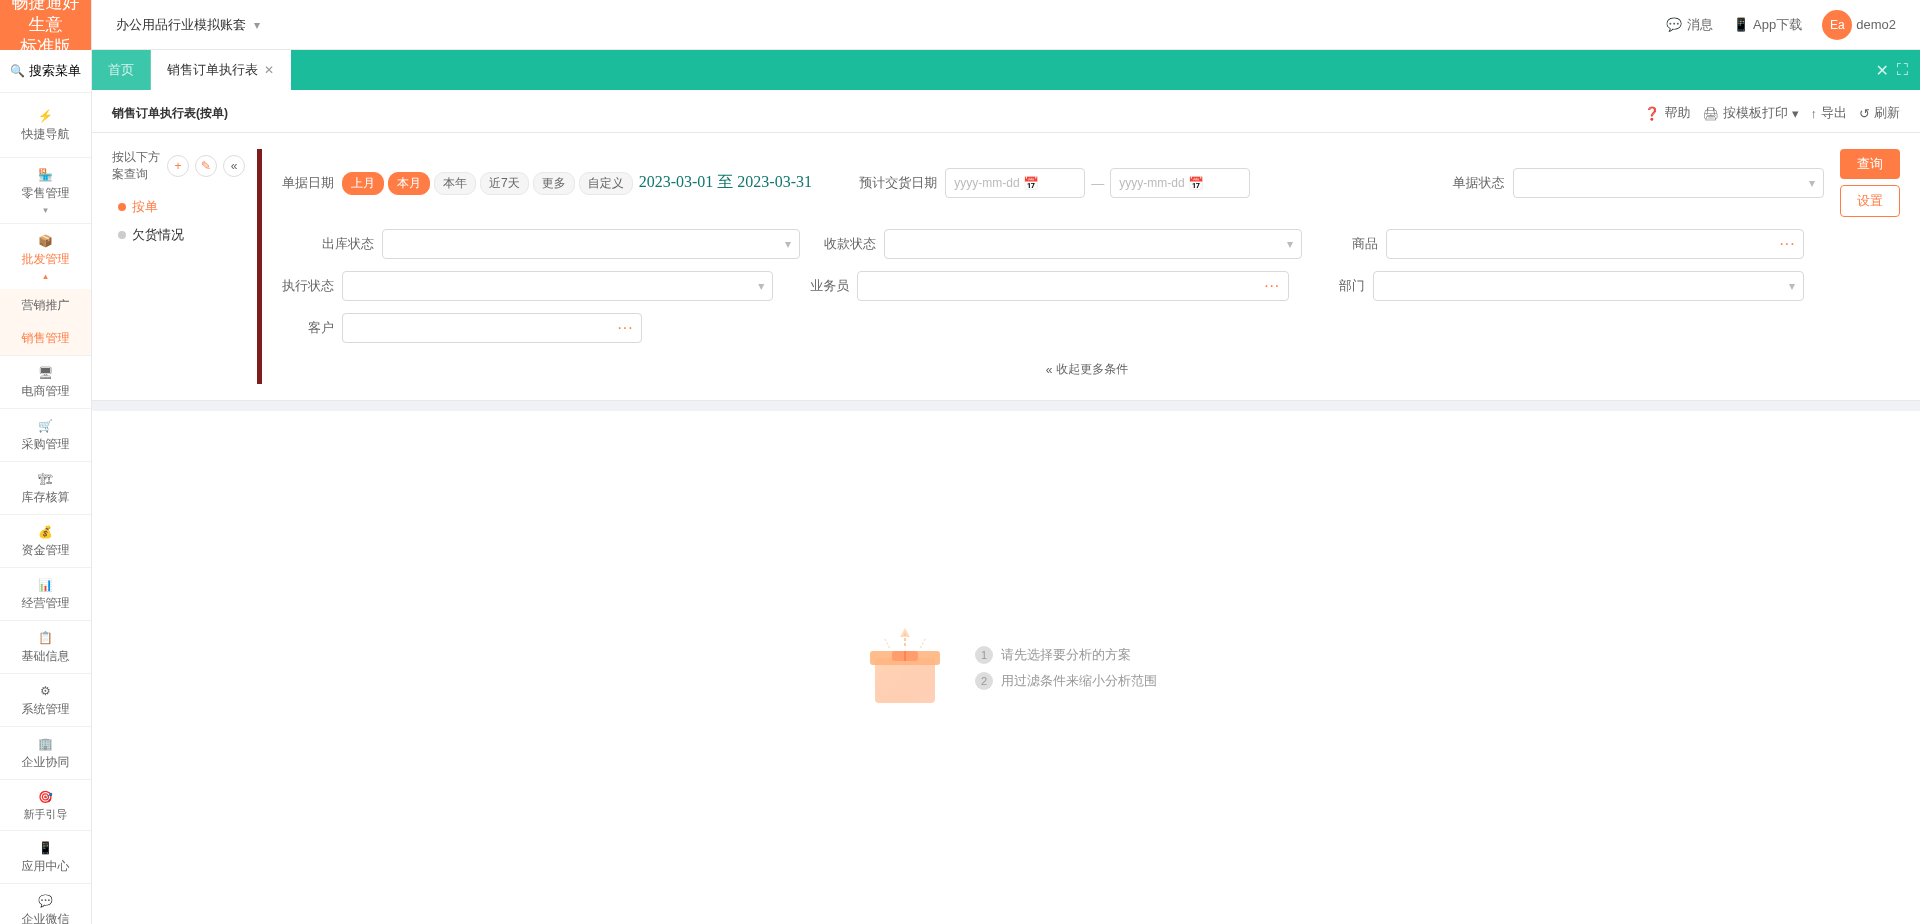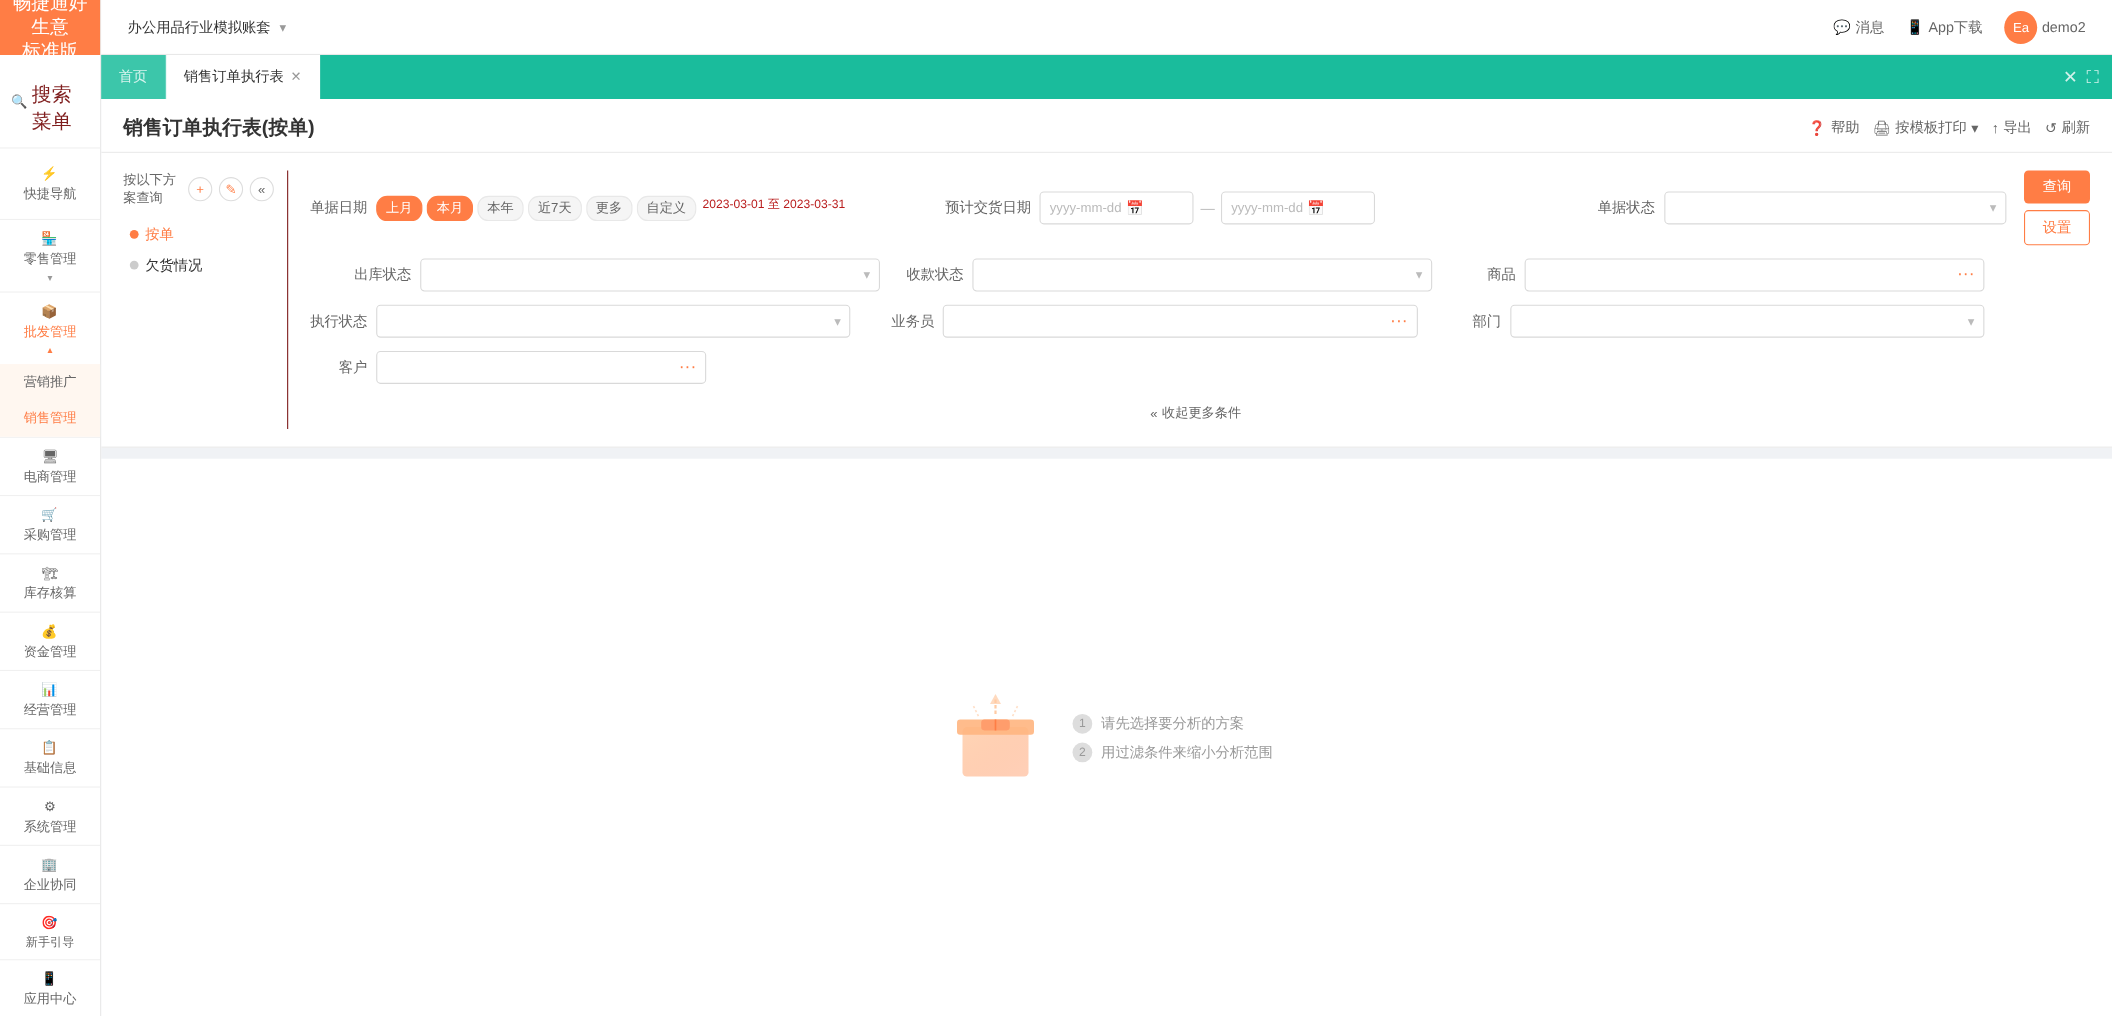--- a/index.html
+++ b/index.html
@@ -29,28 +29,28 @@
     .tab.active { background: #fff; color: #333; }
     .tab-close { font-size: 12px; color: #999; cursor: pointer; }
     .tabbar-right { margin-left: auto; display: flex; align-items: center; gap: 8px; padding: 0 12px; }
     .tabbar-icon-btn { color: rgba(255,255,255,0.8); cursor: pointer; font-size: 16px; }
 
     
     .content { flex: 1; overflow: hidden; display: flex; flex-direction: column; }
 
     
     .page-header { background: #fff; padding: 14px 20px 10px; display: flex; align-items: center; justify-content: space-between; border-bottom: 1px solid #e8e8e8; flex-shrink: 0; }
-    .page-title { font-size: 18px; font-weight: 600; color: #333; }
+    .page-title { font-size: 12px; font-weight: 600; color: #333; }
     .page-actions { display: flex; align-items: center; gap: 12px; color: #666; font-size: 13px; }
     .page-action-btn { display: flex; align-items: center; gap: 4px; cursor: pointer; color: #666; }
 
     
     .filter-panel { background: #fff; padding: 16px 20px; border-bottom: 1px solid #e8e8e8; flex-shrink: 0; }
     .filter-panel-inner { display: flex; gap: 12px; }
-    .filter-sidebar { width: 150px; flex-shrink: 0; border-right: 1px solid #7f1d1d; padding-right: 12px; }
+    .filter-sidebar { width: 150px; flex-shrink: 0; border-right: 5px solid #7f1d1d; padding-right: 12px; }
     .filter-sidebar-header { display: flex; align-items: center; justify-content: space-between; margin-bottom: 10px; font-size: 12px; color: #666; }
     .filter-sidebar-actions { display: flex; gap: 6px; }
     .filter-sidebar-action { width: 22px; height: 22px; border-radius: 50%; border: 1px solid #ddd; display: flex; align-items: center; justify-content: center; cursor: pointer; font-size: 12px; color: #ff7d45; }
     .collapse-btn { width: 22px; height: 22px; border-radius: 50%; border: 1px solid #ddd; display: flex; align-items: center; justify-content: center; cursor: pointer; font-size: 12px; color: #666; }
     .filter-scheme-item { display: flex; align-items: center; gap: 6px; padding: 5px 6px; cursor: pointer; border-radius: 4px; color: #333; font-size: 13px; }
     .filter-scheme-item.active { color: #ff7d45; }
     .scheme-dot { width: 8px; height: 8px; border-radius: 50%; background: #ff7d45; }
     .scheme-dot-gray { width: 8px; height: 8px; border-radius: 50%; background: #ccc; }
 
     
@@ -93,21 +93,21 @@
 
 <div class="sidebar">
   <div class="sidebar-logo">
     <div class="sidebar-logo-text">畅捷通好生意</div>
     <div class="sidebar-logo-text">标准版</div>
   </div>
 
   <div style="padding:8px 10px; border-bottom:1px solid #f0f0f0;">
     <button class="sidebar-search-btn">
       <span>🔍</span>
-      <span style="font-size:18px;color:#7f1d1d;margin-top:12px;">搜索菜单</span>
+      <span style="font-size:13px;color:#000000;">搜索菜单</span>
     </button>
   </div>
 
   <div style="padding:6px 0; border-bottom:1px solid #f0f0f0;">
     <div class="sidebar-group-item">
       <span>⚡</span>
       <span style="font-size:12px;">快捷导航</span>
     </div>
   </div>
 
@@ -302,21 +302,21 @@
               <span class="filter-label">单据日期</span>
               <div style="display:flex;flex-direction:row;gap:4px;flex:1;">
                 <div style="display:flex;align-items:center;gap:4px;">
                   <div class="filter-tag active">上月</div>
                   <div class="filter-tag active" style="background:#ff7d45;color:#fff;border-color:#ff7d45;">本月</div>
                   <div class="filter-tag">本年</div>
                   <div class="filter-tag">近7天</div>
                   <div class="filter-tag">更多</div>
                   <div class="filter-tag">自定义</div>
                 </div>
-                <div style="font-size:11px;color:#b91c1c;padding-left:2px;">2023-03-01 至 2023-03-31</div>
+                <div style="font-size:16px;color:#0f766e;padding-left:2px;font-family:Liberation Serif, serif;">2023-03-01 至 2023-03-31</div>
               </div>
             </div>
 
             <div class="filter-item" style="flex:1.5;">
               <span class="filter-label">预计交货日期</span>
               <div class="filter-date-range">
                 <div class="filter-date-input">
                   <span style="color:#bbb;font-size:12px;">yyyy-mm-dd</span>
                   <span class="date-icon">📅</span>
                 </div>

